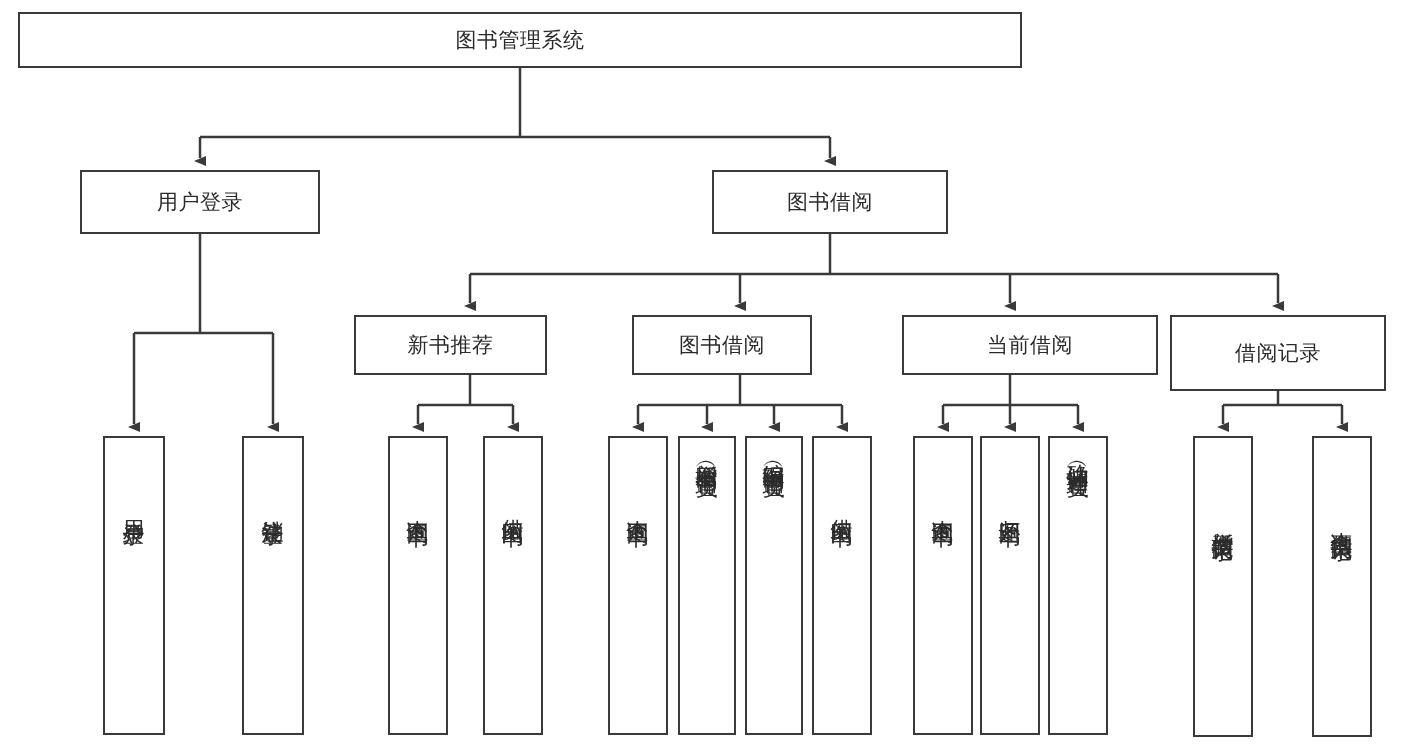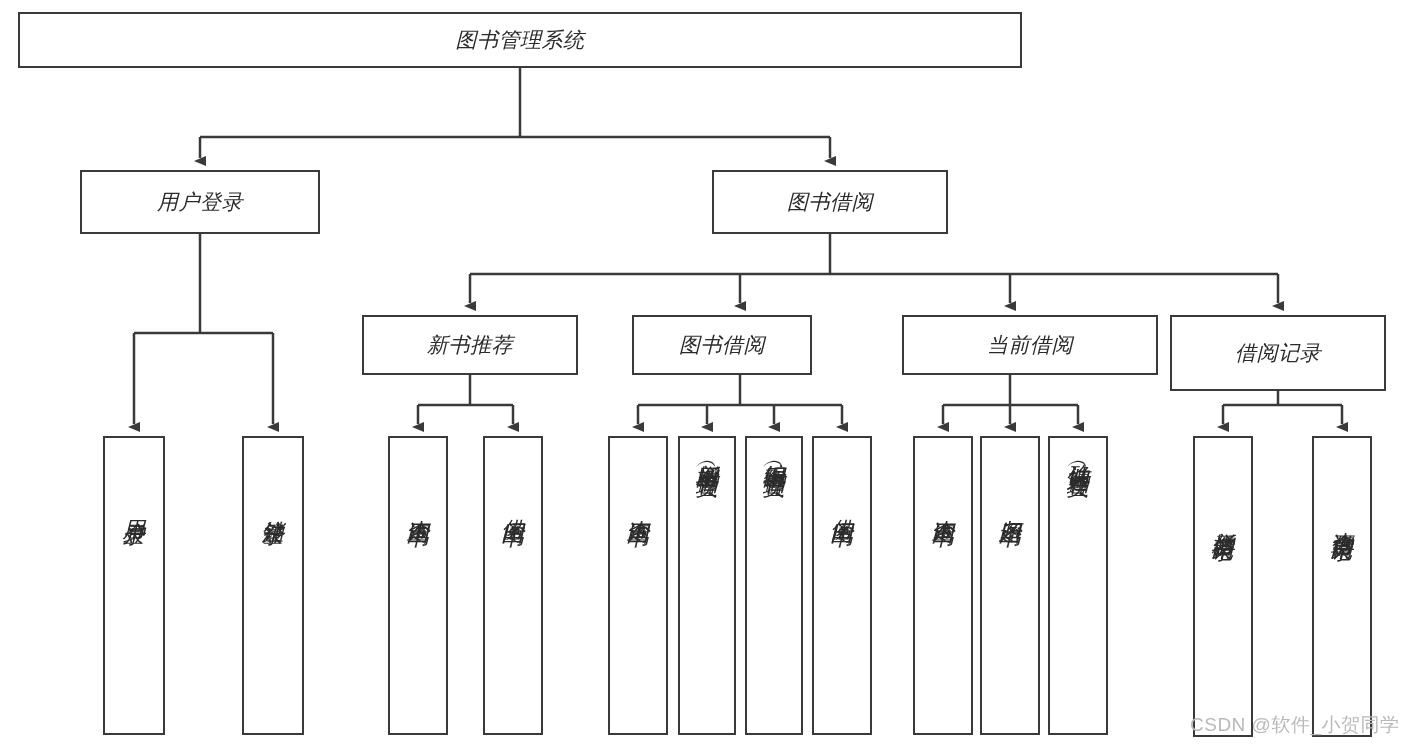--- a/index.html
+++ b/index.html
@@ -27,21 +27,20 @@
   }
   .node {
     position: absolute;
     box-sizing: border-box;
     border: 2.5px solid #3a3a3a;
     background: #ffffff;
     display: flex;
     align-items: center;
     justify-content: center;
     color: #2b2b2b;
-    font-style: italic;
   }
   .node .lbl {
     text-align: center;
     line-height: 1.12;
     letter-spacing: 0.5px;
   }
   .node.horiz .lbl {
     font-size: 21px;
     white-space: nowrap;
   }
@@ -128,21 +127,21 @@
   <div id="nodes-layer">
       <div class="node horiz" style="left: 18px; top: 12px; width: 1004px; height: 56px;">
         <span class="lbl">图书管理系统</span>
       </div>
       <div class="node horiz" style="left: 80px; top: 170px; width: 240px; height: 64px;">
         <span class="lbl">用户登录</span>
       </div>
       <div class="node horiz" style="left: 712px; top: 170px; width: 236px; height: 64px;">
         <span class="lbl">图书借阅</span>
       </div>
-      <div class="node horiz" style="left: 362px; top: 315px; width: 216px; height: 60px;">
+      <div class="node horiz" style="left: 354px; top: 315px; width: 193px; height: 60px;">
         <span class="lbl">新书推荐</span>
       </div>
       <div class="node horiz" style="left: 632px; top: 315px; width: 180px; height: 60px;">
         <span class="lbl">图书借阅</span>
       </div>
       <div class="node horiz" style="left: 902px; top: 315px; width: 256px; height: 60px;">
         <span class="lbl">当前借阅</span>
       </div>
       <div class="node horiz" style="left: 1170px; top: 315px; width: 216px; height: 76px;">
         <span class="lbl">借阅记录</span>
@@ -181,15 +180,14 @@
         <span class="lbl">确认归还（管理员）</span>
       </div>
       <div class="node vert midshort" style="left: 1193px; top: 436px; width: 60px; height: 301px;">
         <span class="lbl">新增借阅记录</span>
       </div>
       <div class="node vert midshort" style="left: 1312px; top: 436px; width: 60px; height: 301px;">
         <span class="lbl">查询借阅记录</span>
       </div>
     </div>
 
-  <div class="watermark">CSDN @软件_小贺同学</div>
 
 </div>
 
 </body></html>

